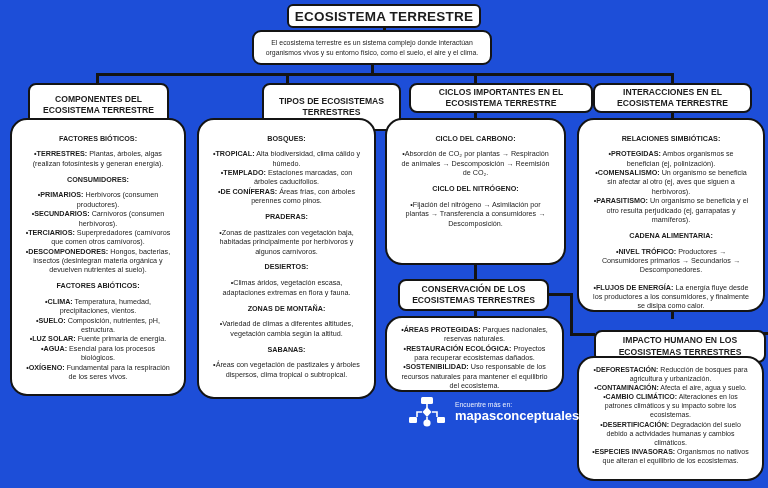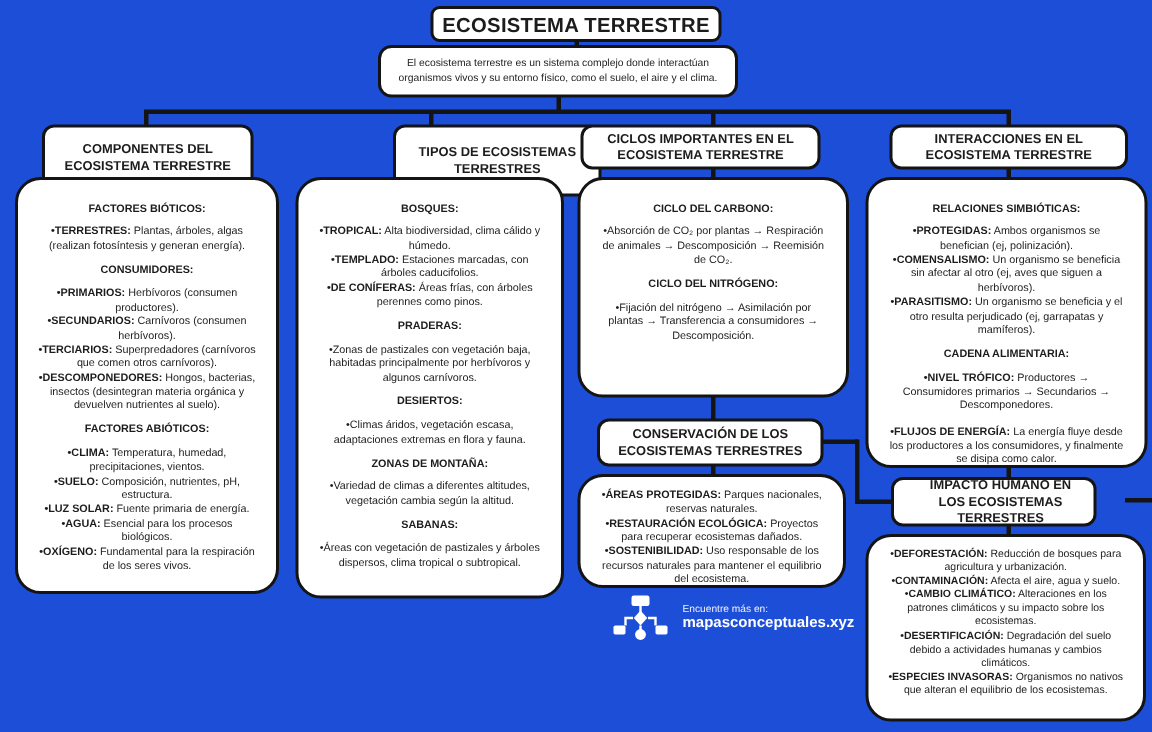--- a/index.html
+++ b/index.html
@@ -17,21 +17,21 @@
   .content{border-radius:17px;padding:7px 13px;font-size:7.2px;line-height:1.3;
     text-align:center;overflow:hidden;}
   .content .mh{font-weight:bold;margin:6.5px 0;}
   .content .mi{margin:0;}
   .content .mi.gap{margin-top:8px;}
   .b{font-weight:bold;}
   .line{position:absolute;background:#141414;}
   .footer{position:absolute;left:408px;top:396px;display:flex;align-items:center;gap:9px;color:#ffffff;}
   .footer .txt{text-align:left;}
   .footer .t1{font-size:6.8px;opacity:.92;}
-  .footer .t2{font-size:10px;font-weight:bold;}
+  .footer .t2{font-size:13px;font-weight:bold;}
 </style>
 </head>
 <body>
 
 <div class="map">
 
   <div class="line" style="left:383px;top:26px;width:2.5px;height:6px;"></div>
   <div class="line" style="left:371px;top:64px;width:2.5px;height:11px;"></div>
   <div class="line" style="left:96px;top:73px;width:578px;height:2.5px;"></div>
   <div class="line" style="left:96px;top:74px;width:2.5px;height:10px;"></div>
@@ -80,21 +80,21 @@
       <div class="mh">PRADERAS:</div>
       <div class="mi">•Zonas de pastizales con vegetación baja, habitadas principalmente por herbívoros y algunos carnívoros.</div>
       <div class="mh">DESIERTOS:</div>
       <div class="mi">•Climas áridos, vegetación escasa, adaptaciones extremas en flora y fauna.</div>
       <div class="mh">ZONAS DE MONTAÑA:</div>
       <div class="mi">•Variedad de climas a diferentes altitudes, vegetación cambia según la altitud.</div>
       <div class="mh">SABANAS:</div>
       <div class="mi">•Áreas con vegetación de pastizales y árboles dispersos, clima tropical o subtropical.</div>
     </div>
 
-  <div class="box hdr" style="left:387px;top:83px;width:160px;height:30px;">CICLOS IMPORTANTES EN EL ECOSISTEMA TERRESTRE</div>
+  <div class="box hdr" style="left:409px;top:83px;width:184px;height:30px;">CICLOS IMPORTANTES EN EL ECOSISTEMA TERRESTRE</div>
   <div class="box content" style="left:385px;top:118px;width:181px;height:147px;">
       <div class="mh">CICLO DEL CARBONO:</div>
       <div class="mi">•Absorción de CO₂ por plantas → Respiración de animales → Descomposición → Reemisión de CO₂.</div>
       <div class="mh">CICLO DEL NITRÓGENO:</div>
       <div class="mi">•Fijación del nitrógeno → Asimilación por plantas → Transferencia a consumidores → Descomposición.</div>
     </div>
 
   <div class="box hdr" style="left:593px;top:83px;width:159px;height:30px;">INTERACCIONES EN EL ECOSISTEMA TERRESTRE</div>
   <div class="box content" style="left:577px;top:118px;width:188px;height:194px;">
       <div class="mh">RELACIONES SIMBIÓTICAS:</div>
@@ -106,21 +106,21 @@
       <div class="mi gap"><span class="b">•FLUJOS DE ENERGÍA:</span> La energía fluye desde los productores a los consumidores, y finalmente se disipa como calor.</div>
     </div>
 
   <div class="box hdr" style="left:398px;top:279px;width:151px;height:32px;">CONSERVACIÓN DE LOS ECOSISTEMAS TERRESTRES</div>
   <div class="box content" style="left:385px;top:316px;width:179px;height:76px;">
       <div class="mi"><span class="b">•ÁREAS PROTEGIDAS:</span> Parques nacionales, reservas naturales.</div>
       <div class="mi"><span class="b">•RESTAURACIÓN ECOLÓGICA:</span> Proyectos para recuperar ecosistemas dañados.</div>
       <div class="mi"><span class="b">•SOSTENIBILIDAD:</span> Uso responsable de los recursos naturales para mantener el equilibrio del ecosistema.</div>
     </div>
 
-  <div class="box hdr" style="left:594px;top:318px;width:137px;height:33px;padding-left:14px;">IMPACTO HUMANO EN LOS ECOSISTEMAS TERRESTRES</div>
+  <div class="box hdr" style="left:594px;top:330px;width:172px;height:33px;">IMPACTO HUMANO EN LOS ECOSISTEMAS TERRESTRES</div>
   <div class="box content" style="left:577px;top:356px;width:187px;height:125px;font-size:7px;">
       <div class="mi"><span class="b">•DEFORESTACIÓN:</span> Reducción de bosques para agricultura y urbanización.</div>
       <div class="mi"><span class="b">•CONTAMINACIÓN:</span> Afecta el aire, agua y suelo.</div>
       <div class="mi"><span class="b">•CAMBIO CLIMÁTICO:</span> Alteraciones en los patrones climáticos y su impacto sobre los ecosistemas.</div>
       <div class="mi"><span class="b">•DESERTIFICACIÓN:</span> Degradación del suelo debido a actividades humanas y cambios climáticos.</div>
       <div class="mi"><span class="b">•ESPECIES INVASORAS:</span> Organismos no nativos que alteran el equilibrio de los ecosistemas.</div>
     </div>
 
   <div class="footer">
     <span style="display:inline-flex;">

